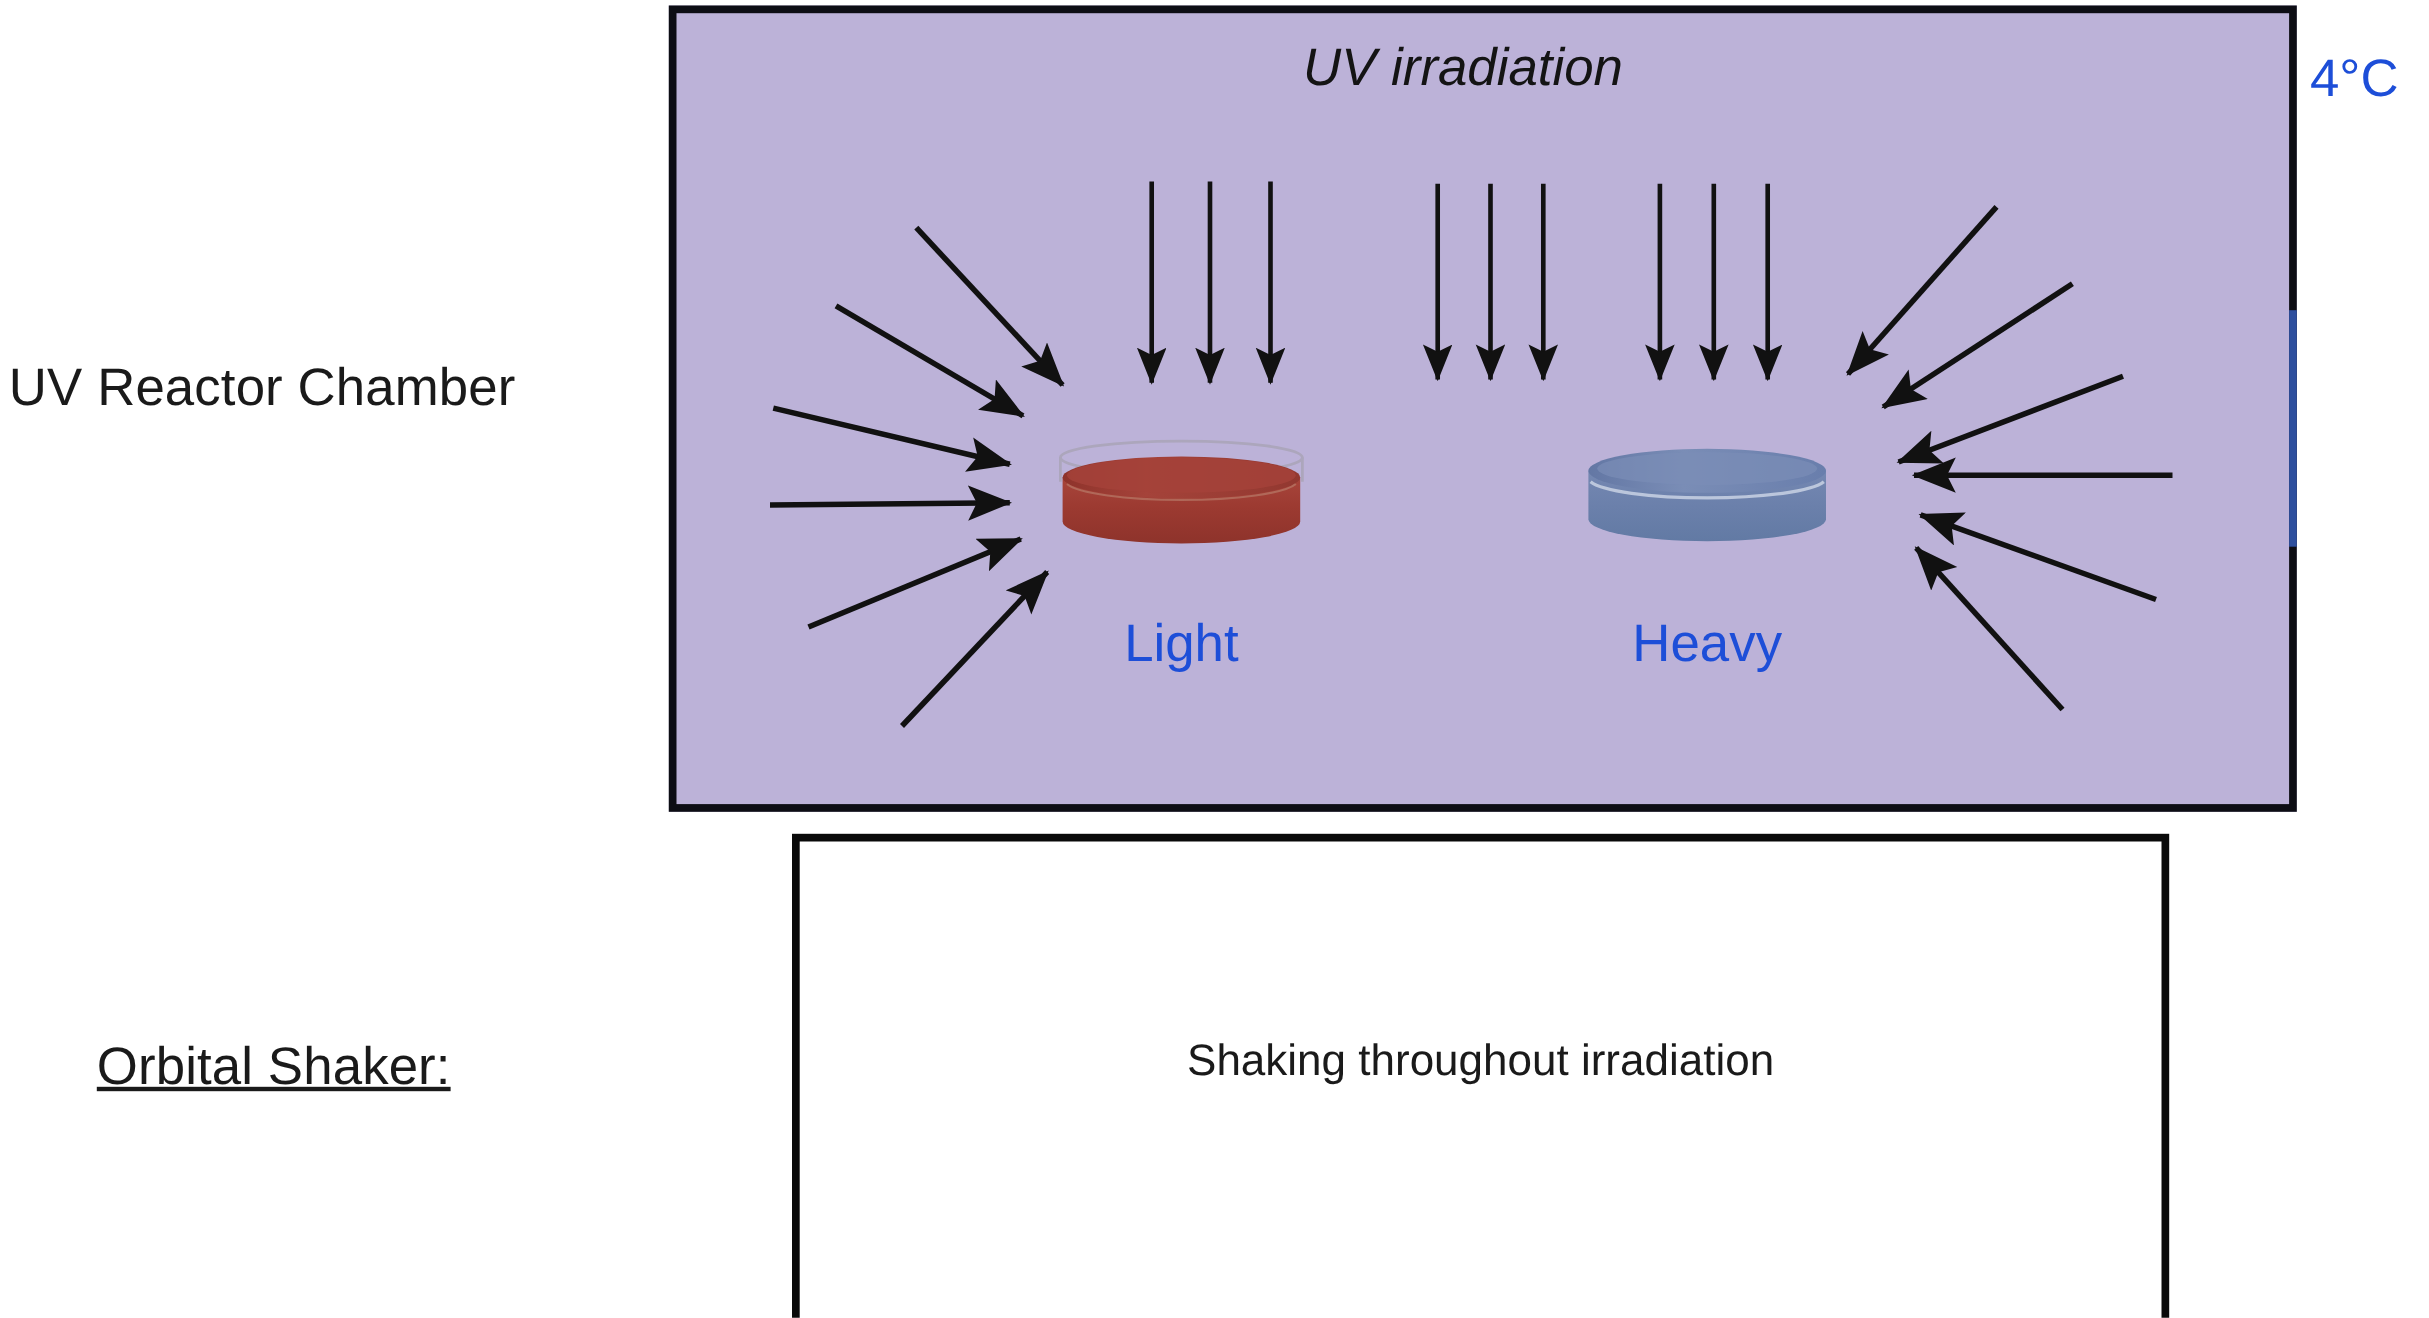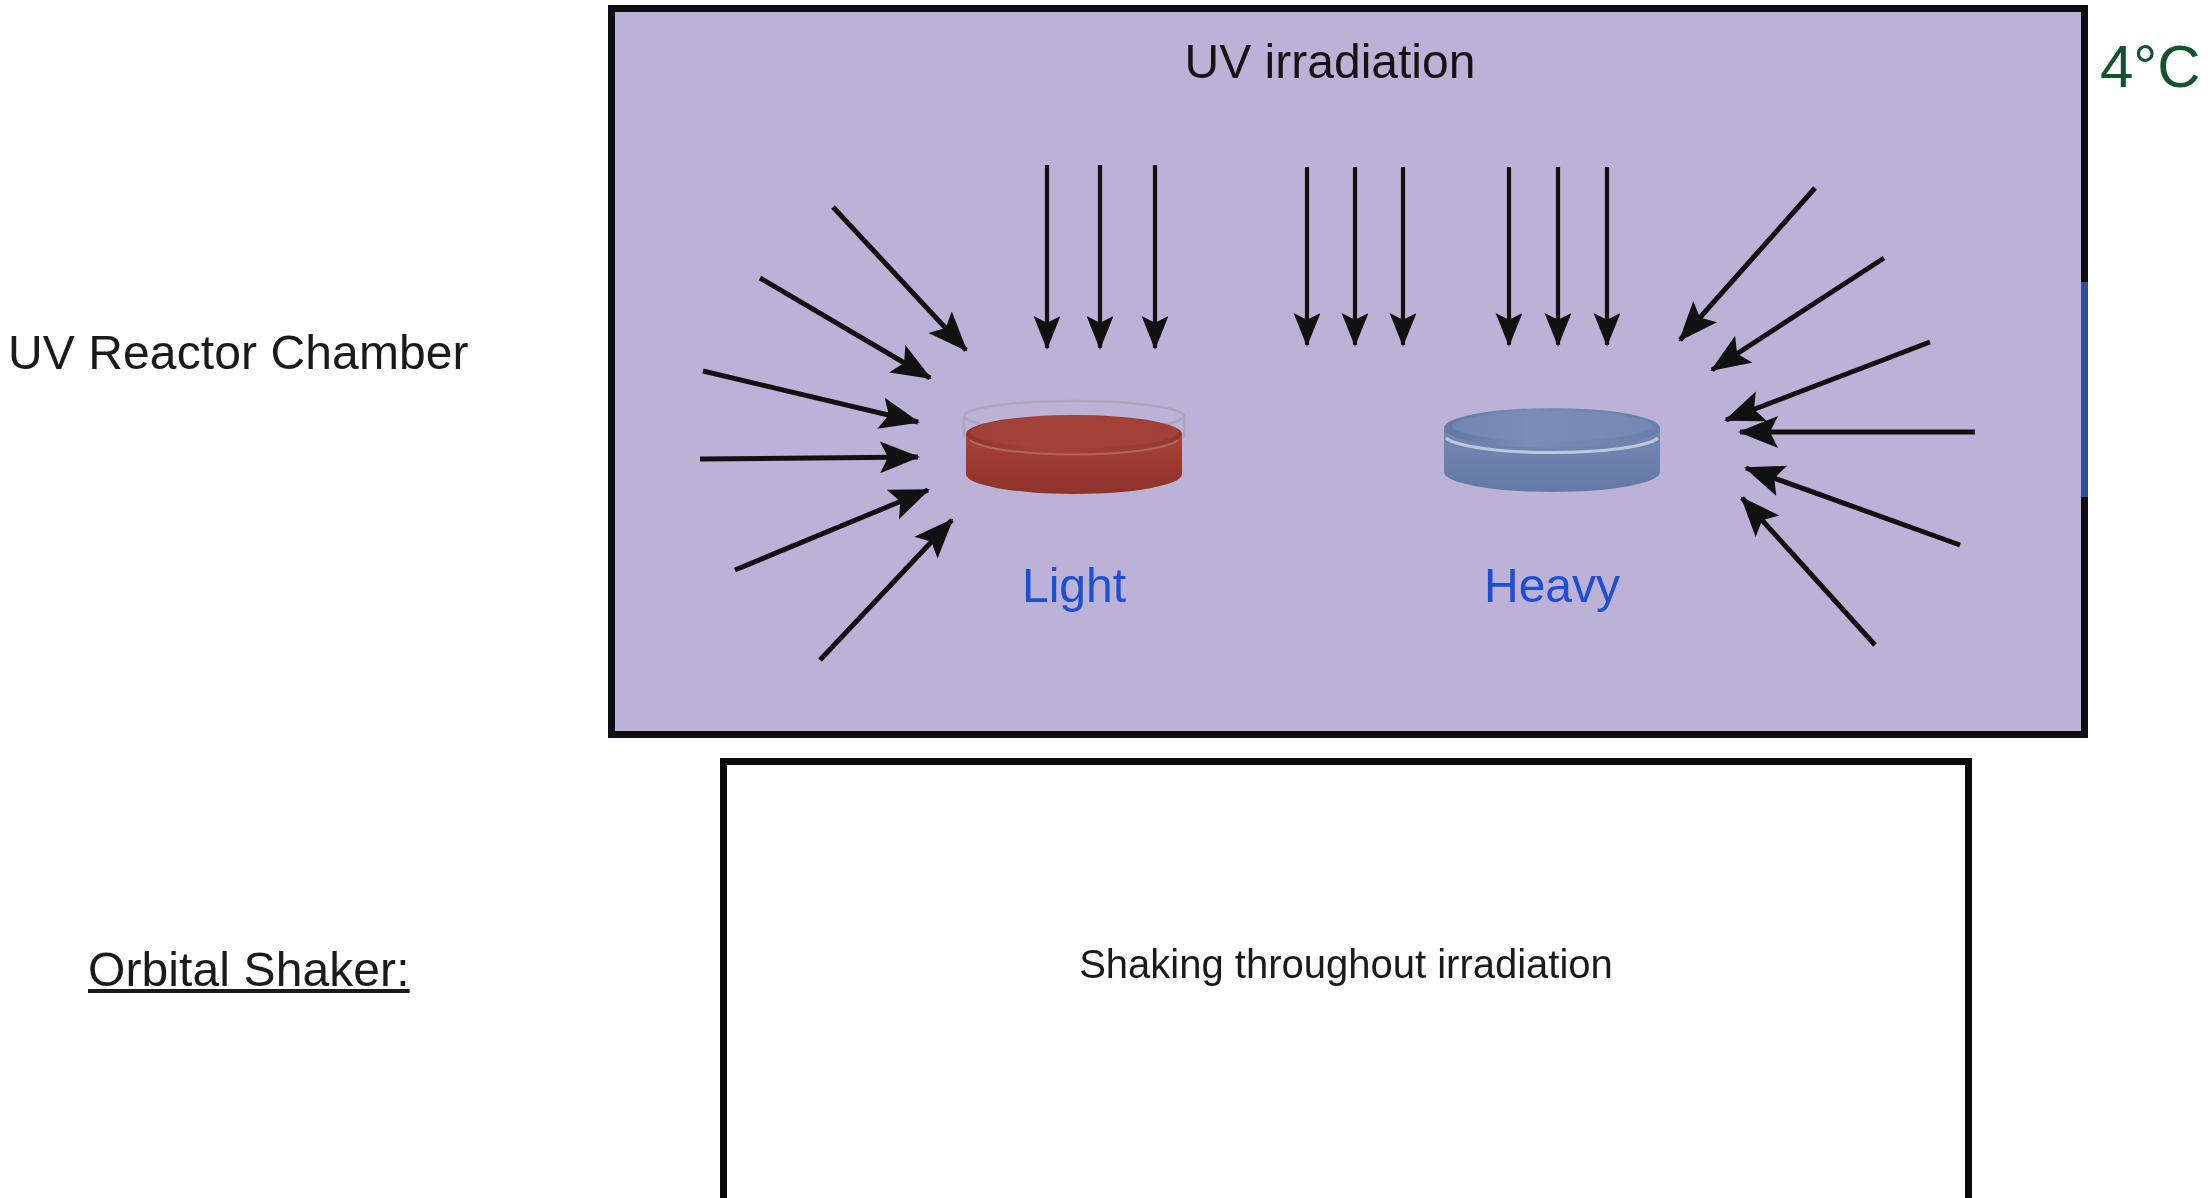--- a/index.html
+++ b/index.html
@@ -25,23 +25,23 @@
     white-space: nowrap;
     letter-spacing: 0.1px;
   }
   #reactor-label { left: 8px;  top: 325px; }
   #shaker-label  { left: 88px; top: 942px; text-decoration: underline; }
 
   
   #temp-badge {
     position: absolute;
     left: 2100px;
-    top: 32px;
-    font-size: 60px;
-    color: #14532d;
+    top: 44px;
+    font-size: 48px;
+    color: #1d4ed8;
     white-space: nowrap;
   }
 
   
   #uv-chamber {
     position: absolute;
     left: 608px;
     top: 5px;
     width: 1480px;
     height: 733px;
@@ -62,21 +62,21 @@
   #uv-title {
     position: absolute;
     left: 0;
     right: 0;
     top: 22px;
     text-align: center;
     font-size: 48px;
     color: #141414;
   }
   
-  #uv-title span { position: relative; left: -18px; }
+  #uv-title span { position: relative; left: -18px; font-style: italic; }
 
   #pairwise-note {
     position: absolute;
     left: 0;
     right: 0;
     top: 643px;
     text-align: center;
     font-size: 47px;
     font-weight: 700;
     color: #0d0d0d;

